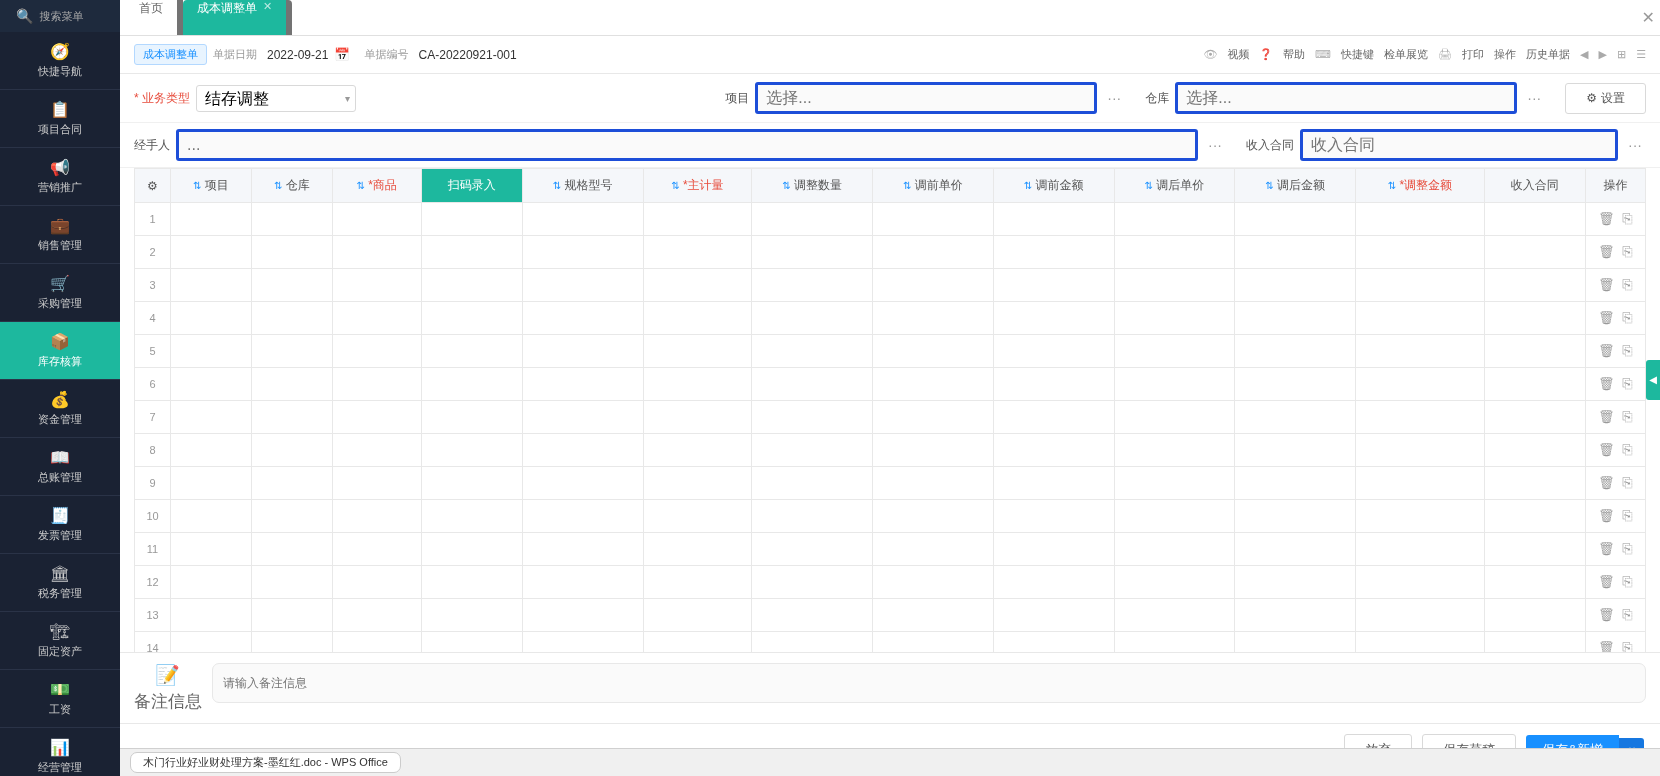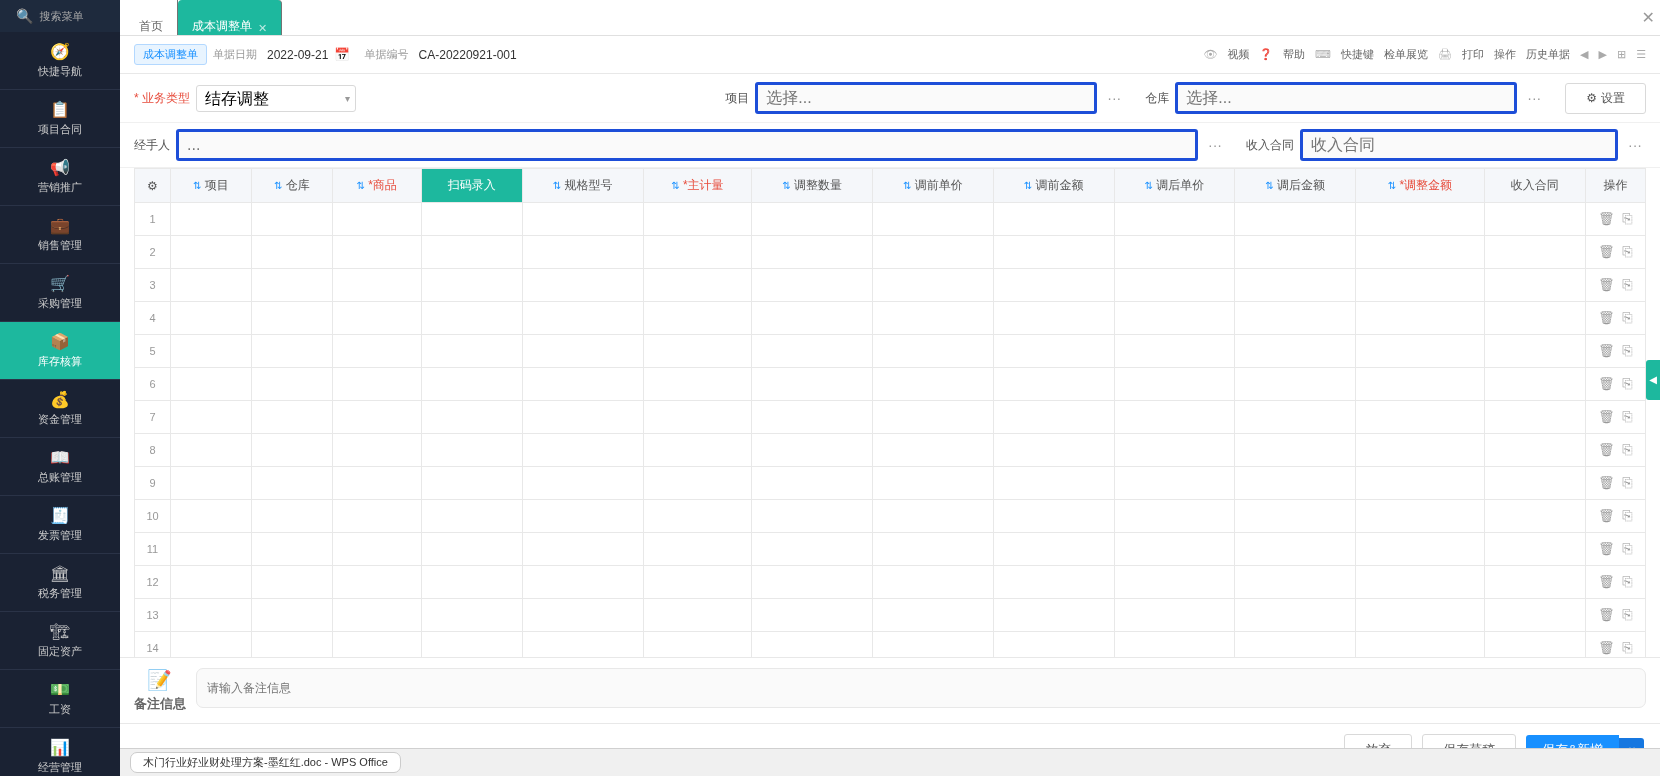--- a/index.html
+++ b/index.html
@@ -15,21 +15,21 @@
     .sidebar-item.active { background: #1db89e; color: #fff; }
     .sidebar-item .icon { font-size: 16px; margin-bottom: 3px; }
     .sidebar-item .label { font-size: 11px; text-align: left; color: #ccc; }
     .sidebar-item.active .label { color: #fff; }
 
     
     .main-content { flex: 1; display: flex; flex-direction: column; background: #f5f6fa; overflow: hidden; }
 
     
     .tab-bar { display: flex; align-items: center; background: #fff; border-bottom: 1px solid #e0e0e0; height: 36px; padding: 0 5px; }
-    .tab { display: flex; align-items: flex-end; padding: 0 14px; height: 100%; font-size: 12px; cursor: pointer; color: #666; border-right: 1px solid #737373; }
+    .tab { display: flex; align-items: flex-start; padding: 0 14px; height: 100%; font-size: 12px; cursor: pointer; color: #666; border-right: 6px solid #737373; }
     .tab.active { background: #1db89e; color: #fff; border-radius: 4px 4px 0 0; }
     .tab .close-btn { margin-left: 6px; font-size: 11px; opacity: 0.7; }
 
     
     .doc-area { flex: 1; background: #fff; margin: 0; display: flex; flex-direction: column; overflow: hidden; position: relative; }
 
     
     .doc-header { display: flex; align-items: center; padding: 8px 14px; border-bottom: 1px solid #e8e8e8; background: #fff; gap: 6px; flex-wrap: wrap; }
     .doc-title-tag { background: #e8f4ff; color: #1890ff; border: 1px solid #b3d8ff; border-radius: 3px; padding: 2px 8px; font-size: 11px; }
     .doc-meta { font-size: 12px; color: #333; margin-left: 4px; }
@@ -54,21 +54,21 @@
     .data-table td { border: 1px solid #e8e8e8; padding: 6px; text-align: center; height: 32px; }
     .data-table .row-num { color: #999; font-size: 11px; width: 30px; }
     .data-table .actions-col { width: 60px; }
     .action-btn { background: none; border: none; cursor: pointer; color: #999; font-size: 13px; padding: 2px; }
     .gear-col { width: 36px; background: #f5f7fa; }
 
     
     .notes-area { padding: 10px 14px; border-top: 1px solid #e8e8e8; display: flex; align-items: flex-start; gap: 10px; }
     .notes-icon-block { display: flex; flex-direction: column; align-items: center; gap: 3px; }
     .notes-icon { font-size: 20px; color: #666; }
-    .notes-label { font-size: 13px; color: #666; font-weight: bold; }
+    .notes-label { font-size: 17px; color: #666; }
     .notes-input { flex: 1; border: 1px solid #e8e8e8; border-radius: 7px; padding: 6px 10px; font-size: 12px; color: #bbb; background: #fafafa; min-height: 40px; }
 
     
     .footer { display: flex; align-items: center; justify-content: flex-end; padding: 10px 16px; gap: 10px; border-top: 1px solid #e8e8e8; background: #fff; }
     .btn { padding: 6px 20px; border-radius: 3px; font-size: 13px; cursor: pointer; border: 1px solid #d9d9d9; }
     .btn-default { background: #fff; color: #555; }
     .btn-outline { background: #fff; color: #555; border-color: #d9d9d9; }
     .btn-primary-split { display: flex; align-items: center; }
     .btn-primary-main { background: #1890ff; color: #fff; border: none; padding: 6px 16px; border-radius: 3px 0 0 3px; font-size: 13px; cursor: pointer; }
     .btn-primary-arrow { background: #1677e0; color: #fff; border: none; padding: 6px 8px; border-radius: 0 3px 3px 0; cursor: pointer; font-size: 11px; border-left: 1px solid #1677e0; }

